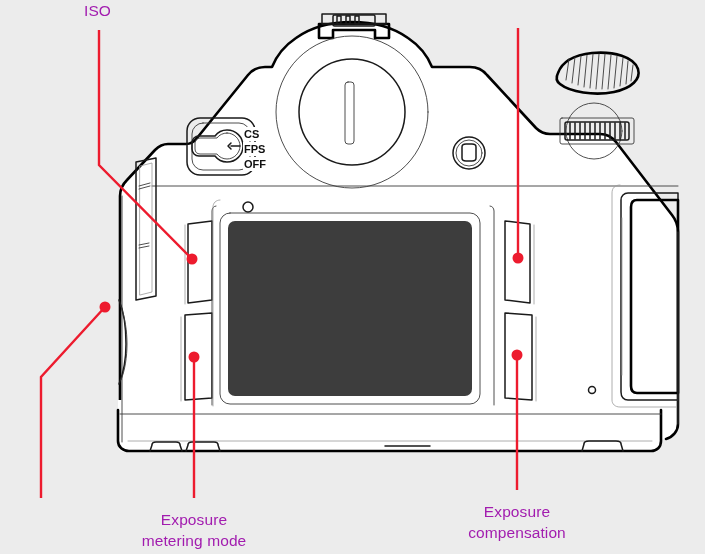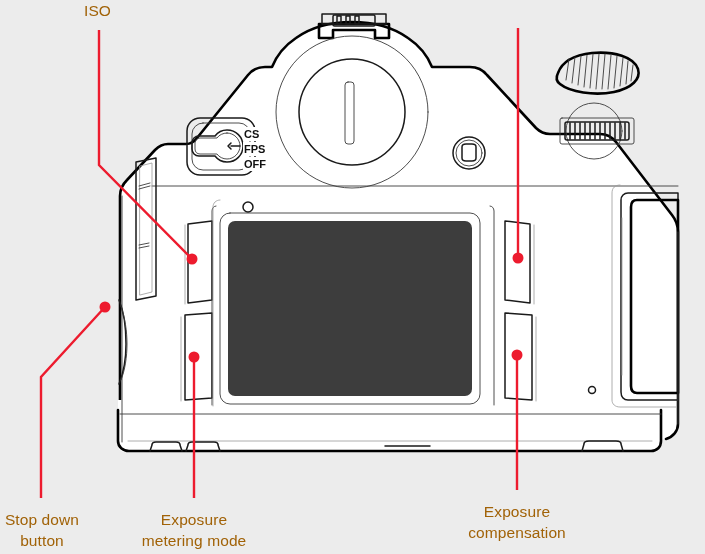--- a/index.html
+++ b/index.html
@@ -21,21 +21,21 @@
   svg#diagram {
     position: absolute;
     left: 0;
     top: 0;
     width: 705px;
     height: 554px;
     display: block;
   }
   .callout-label {
     position: absolute;
-    color: #a16207;
+    color: #a21caf;
     font-size: 15.5px;
     line-height: 21px;
     white-space: pre-line;
     letter-spacing: 0.1px;
   }
   .callout-label.center { text-align: center; }
   .callout-label.left { text-align: left; }
   .body-fill { fill: #ffffff; }
   .outline-heavy { fill: none; stroke: #000000; stroke-width: 2.6; stroke-linejoin: round; stroke-linecap: round; }
   .outline-med { fill: none; stroke: #1a1a1a; stroke-width: 1.5; stroke-linejoin: round; stroke-linecap: round; }
@@ -273,22 +273,20 @@
 
       <path class="lead-line" d="M517,490 L517,355"></path>
       <circle class="lead-dot" cx="517" cy="355" r="5.5"></circle>
 
     </g>
   </svg>
 
   <div class="callout-label left" style="left:84px; top:0px; width:90px;">ISO</div>
 
 
-  <div class="callout-label center" style="left:0px; top:509px; width:84px;">Stop down
-button</div>
 
   <div class="callout-label center" style="left:108px; top:509px; width:172px;">Exposure
 metering mode</div>
 
   <div class="callout-label center" style="left:434px; top:501px; width:166px;">Exposure
 compensation</div>
 
 </div>
 
 </body></html>

